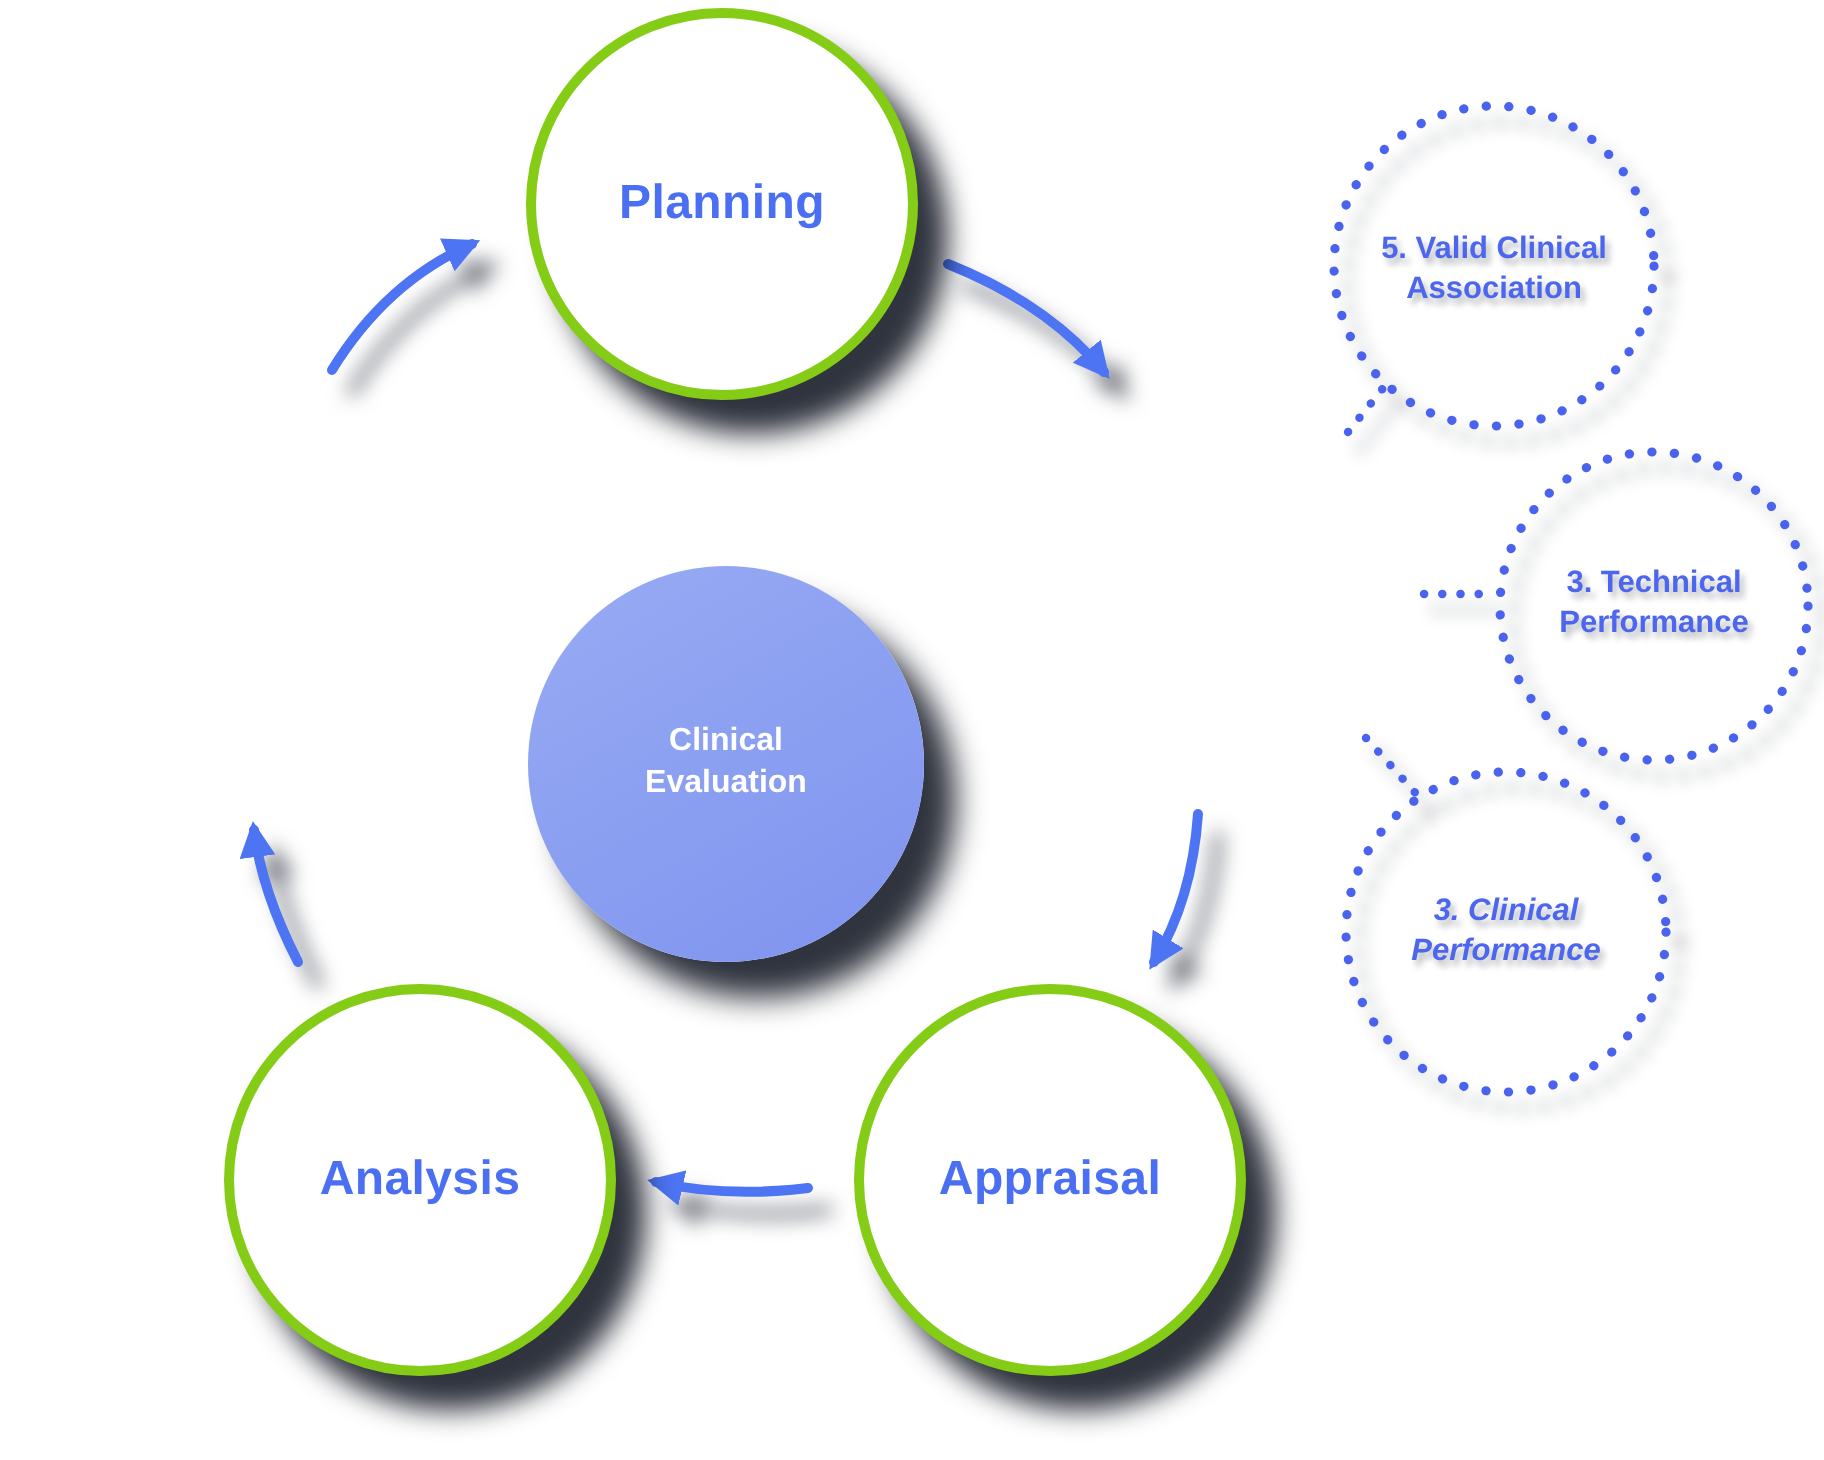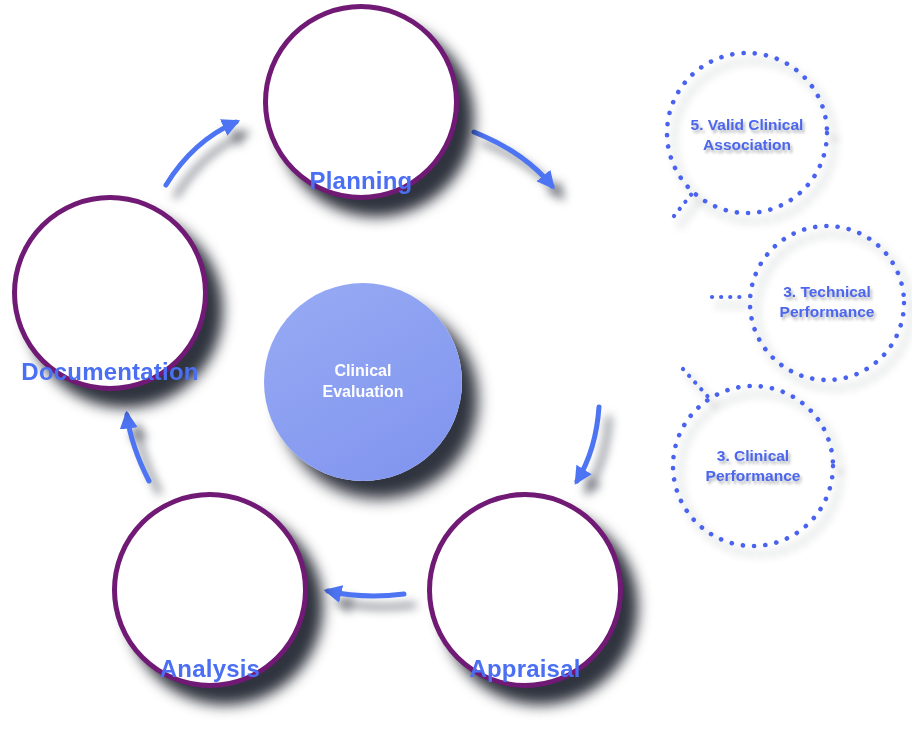--- a/index.html
+++ b/index.html
@@ -11,25 +11,25 @@
     font-family:"Liberation Sans","DejaVu Sans",sans-serif;
   }
   svg.lines{position:absolute;left:0;top:0;z-index:1;}
   .arrow-group{filter:drop-shadow(10px 11px 5px rgba(8,12,28,0.55));}
   .dotted-group{filter:drop-shadow(7px 8px 4px rgba(8,12,28,0.38));}
 
   .stage-circle{
     position:absolute;
     width:196px;height:196px;
     box-sizing:border-box;
-    border:5px solid #701a75;
+    border:5px solid #84cc16;
     border-radius:50%;
     background:#ffffff;
     box-shadow:15px 17px 14px rgba(3,7,20,0.82);
-    display:flex;align-items:flex-end;justify-content:center;
+    display:flex;align-items:center;justify-content:center;
     z-index:2;
   }
   .stage-label{
     font-size:24px;font-weight:700;color:#4a6ff3;
     text-align:center;letter-spacing:0.2px;
   }
   .center-circle{
     position:absolute;
     width:198px;height:198px;
     border-radius:50%;
@@ -46,21 +46,21 @@
   .req-label{
     position:absolute;
     transform:translate(-50%,-50%);
     font-size:15.5px;font-weight:700;color:#4c66ee;
     text-align:center;line-height:1.3;
     text-shadow:2px 3px 3px rgba(8,12,28,0.30);
     z-index:3;
   }
   .req-label.r1{left:747px;top:135px;width:122px;}
   .req-label.r2{left:827px;top:302px;width:108px;}
-  .req-label.r3{left:753px;top:466px;width:108px;}
+  .req-label.r3{left:753px;top:466px;width:108px;font-style:italic;}
 
   .pos-planning{left:263px;top:4px;}
   .pos-data{left:515px;top:194px;}
   .pos-documentation{left:12px;top:195px;}
   .pos-analysis{left:112px;top:492px;}
   .pos-appraisal{left:427px;top:492px;}
   .pos-center{left:264px;top:283px;}
 </style>
 </head>
 <body>
@@ -99,23 +99,20 @@
 
 
   <div class="stage-circle pos-appraisal">
     <div class="stage-label">Appraisal</div>
   </div>
 
   <div class="stage-circle pos-analysis">
     <div class="stage-label">Analysis</div>
   </div>
 
-  <div class="stage-circle pos-documentation">
-    <div class="stage-label">Documentation</div>
-  </div>
 
   <div class="center-circle pos-center">
     <div class="center-label">Clinical Evaluation</div>
   </div>
 
   <div class="req-label r1">5. Valid Clinical Association</div>
   <div class="req-label r2">3. Technical Performance</div>
   <div class="req-label r3">3. Clinical Performance</div>
 
 </div>

